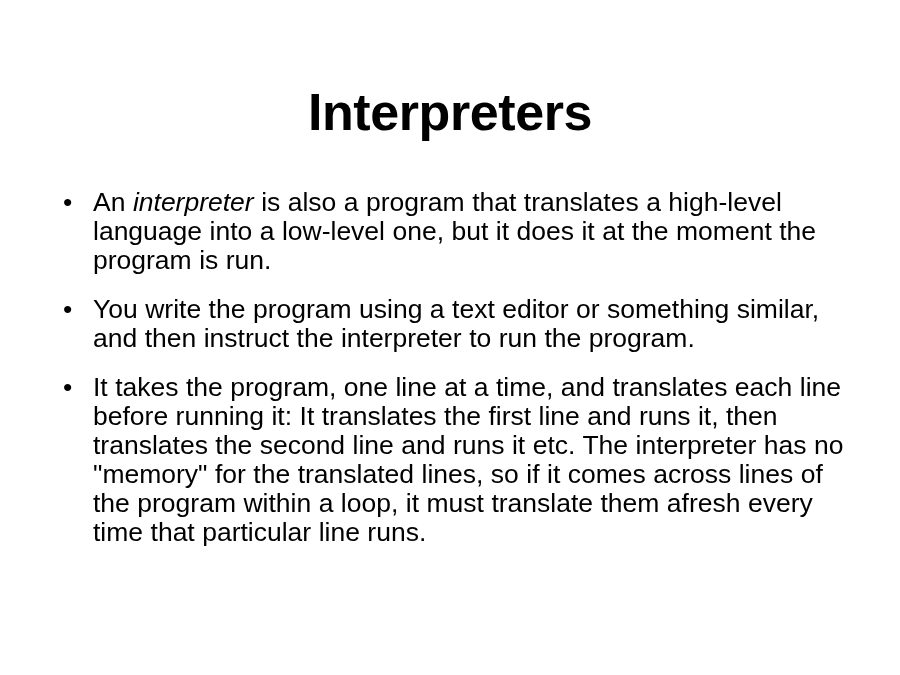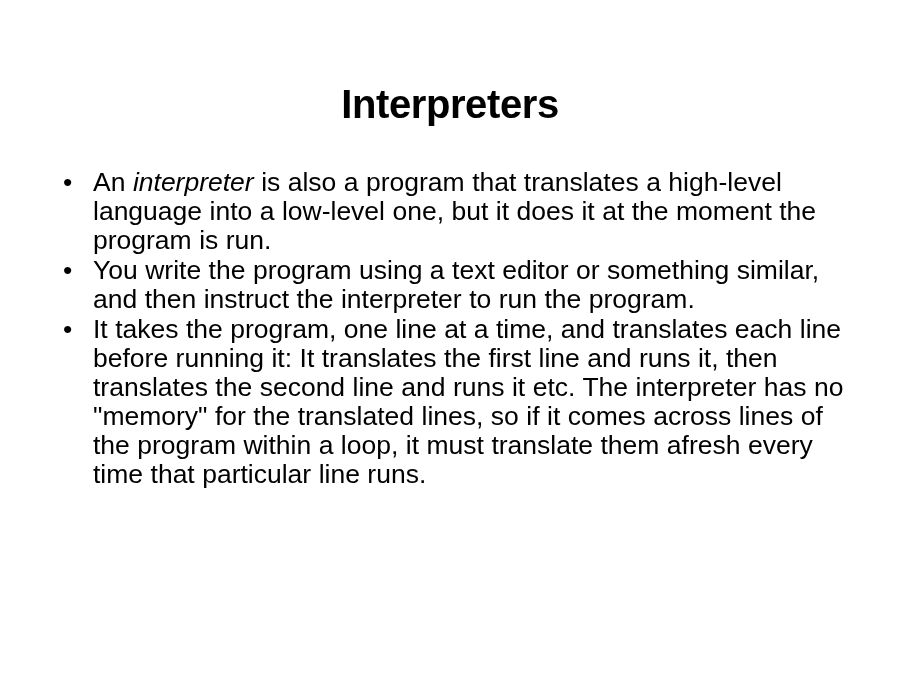--- a/index.html
+++ b/index.html
@@ -19,21 +19,21 @@
     background: #ffffff;
     overflow: hidden;
     box-sizing: border-box;
   }
   .slide-title {
     position: absolute;
     left: 0;
     top: 46px;
     width: 900px;
     text-align: center;
-    font-size: 40px;
+    font-size: 52px;
     font-weight: bold;
     line-height: 62px;
     letter-spacing: -0.4px;
     color: #000000;
     white-space: nowrap;
   }
   .body-block {
     position: absolute;
     left: 58px;
     top: 168px;
@@ -54,20 +54,21 @@
     left: 5px;
     top: 0;
     width: 14px;
     font-size: 26.5px;
     line-height: 29px;
     text-align: left;
     color: #000000;
   }
   .bullet-text {
     display: block;
+    margin-top: 20px;
   }
   .em-term {
     font-style: italic;
   }
 </style>
 </head>
 <body>
 
 <div class="slide">
 

